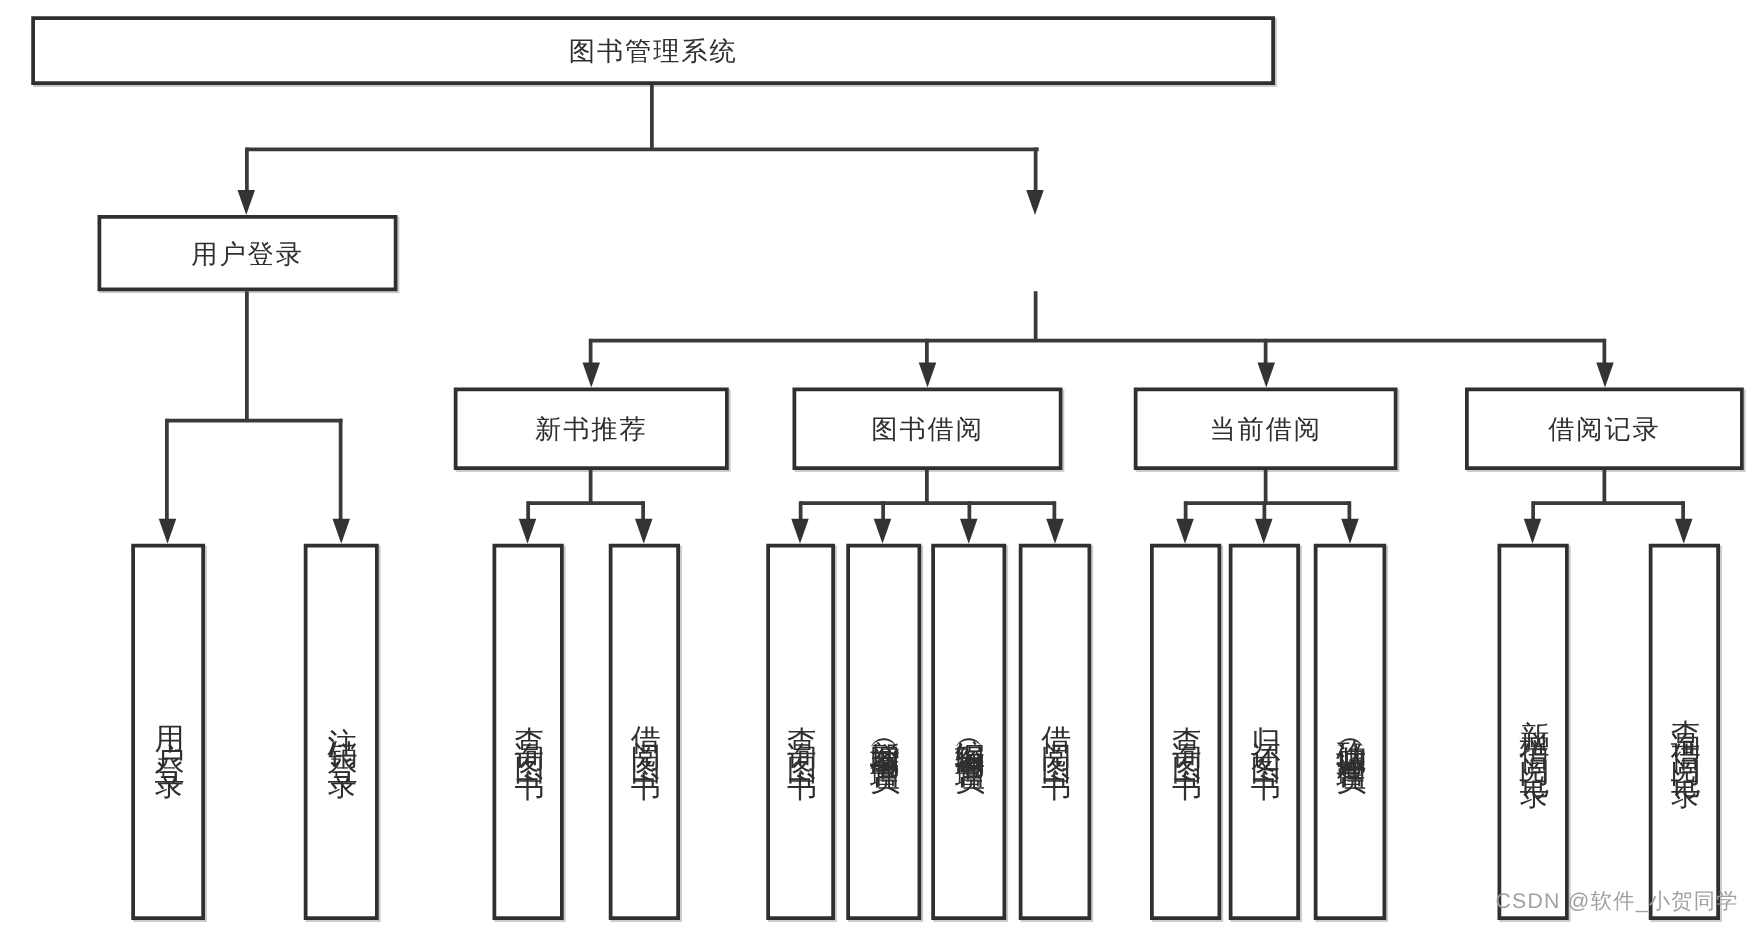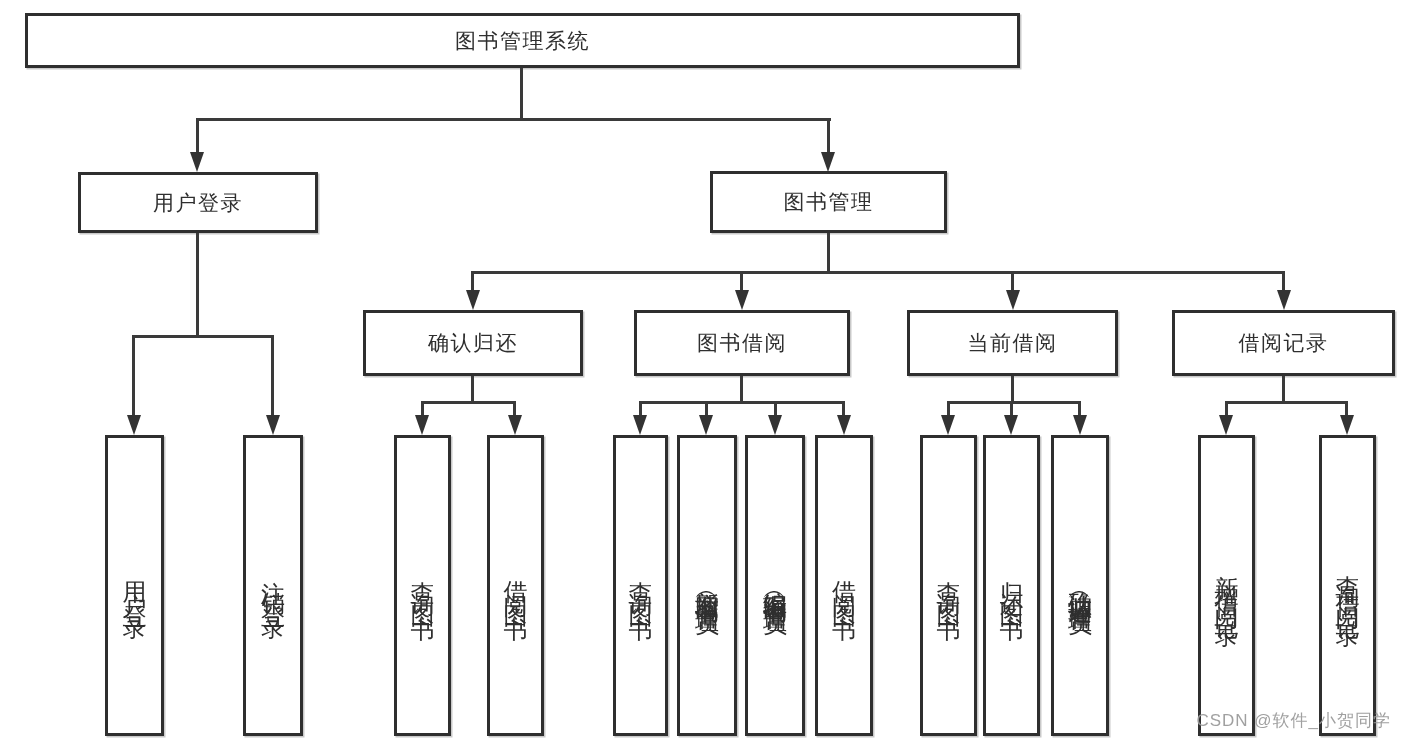--- a/index.html
+++ b/index.html
@@ -43,44 +43,41 @@
   <div class="vline" style="left:520px;top:68px;height:52px;"></div>
   <div class="hline" style="left:197px;top:118px;width:634px;"></div>
   <div class="vline" style="left:196px;top:118px;height:36px;"></div>
   <div class="arrow" style="left:190px;top:152px;"></div>
   <div class="vline" style="left:827px;top:118px;height:36px;"></div>
   <div class="arrow" style="left:821px;top:152px;"></div>
 
   <div class="box" style="left:78px;top:172px;width:240px;height:61px;">
     <span class="h-label">用户登录</span>
   </div>
-  <div class="box" style="left:710px;top:171px;width:237px;height:62px;">
-    <span class="h-label">图书管理</span>
-  </div>
 
   <div class="vline" style="left:196px;top:233px;height:104px;"></div>
   <div class="hline" style="left:133px;top:335px;width:141px;"></div>
   <div class="vline" style="left:132px;top:335px;height:82px;"></div>
   <div class="arrow" style="left:127px;top:415px;"></div>
   <div class="vline" style="left:271px;top:335px;height:82px;"></div>
   <div class="arrow" style="left:266px;top:415px;"></div>
 
   <div class="vline" style="left:827px;top:233px;height:40px;"></div>
   <div class="hline" style="left:472px;top:271px;width:812px;"></div>
   <div class="vline" style="left:471px;top:271px;height:21px;"></div>
   <div class="arrow" style="left:466px;top:290px;"></div>
   <div class="vline" style="left:740px;top:271px;height:21px;"></div>
   <div class="arrow" style="left:735px;top:290px;"></div>
   <div class="vline" style="left:1011px;top:271px;height:21px;"></div>
   <div class="arrow" style="left:1006px;top:290px;"></div>
   <div class="vline" style="left:1282px;top:271px;height:21px;"></div>
   <div class="arrow" style="left:1277px;top:290px;"></div>
 
   <div class="box" style="left:363px;top:310px;width:220px;height:66px;">
-    <span class="h-label">确认归还</span>
+    <span class="h-label">新书推荐</span>
   </div>
   <div class="box" style="left:907px;top:310px;width:211px;height:66px;">
     <span class="h-label">当前借阅</span>
   </div>
   <div class="box" style="left:634px;top:310px;width:216px;height:66px;">
     <span class="h-label">图书借阅</span>
   </div>
   <div class="box" style="left:1172px;top:310px;width:223px;height:66px;">
     <span class="h-label">借阅记录</span>
   </div>

